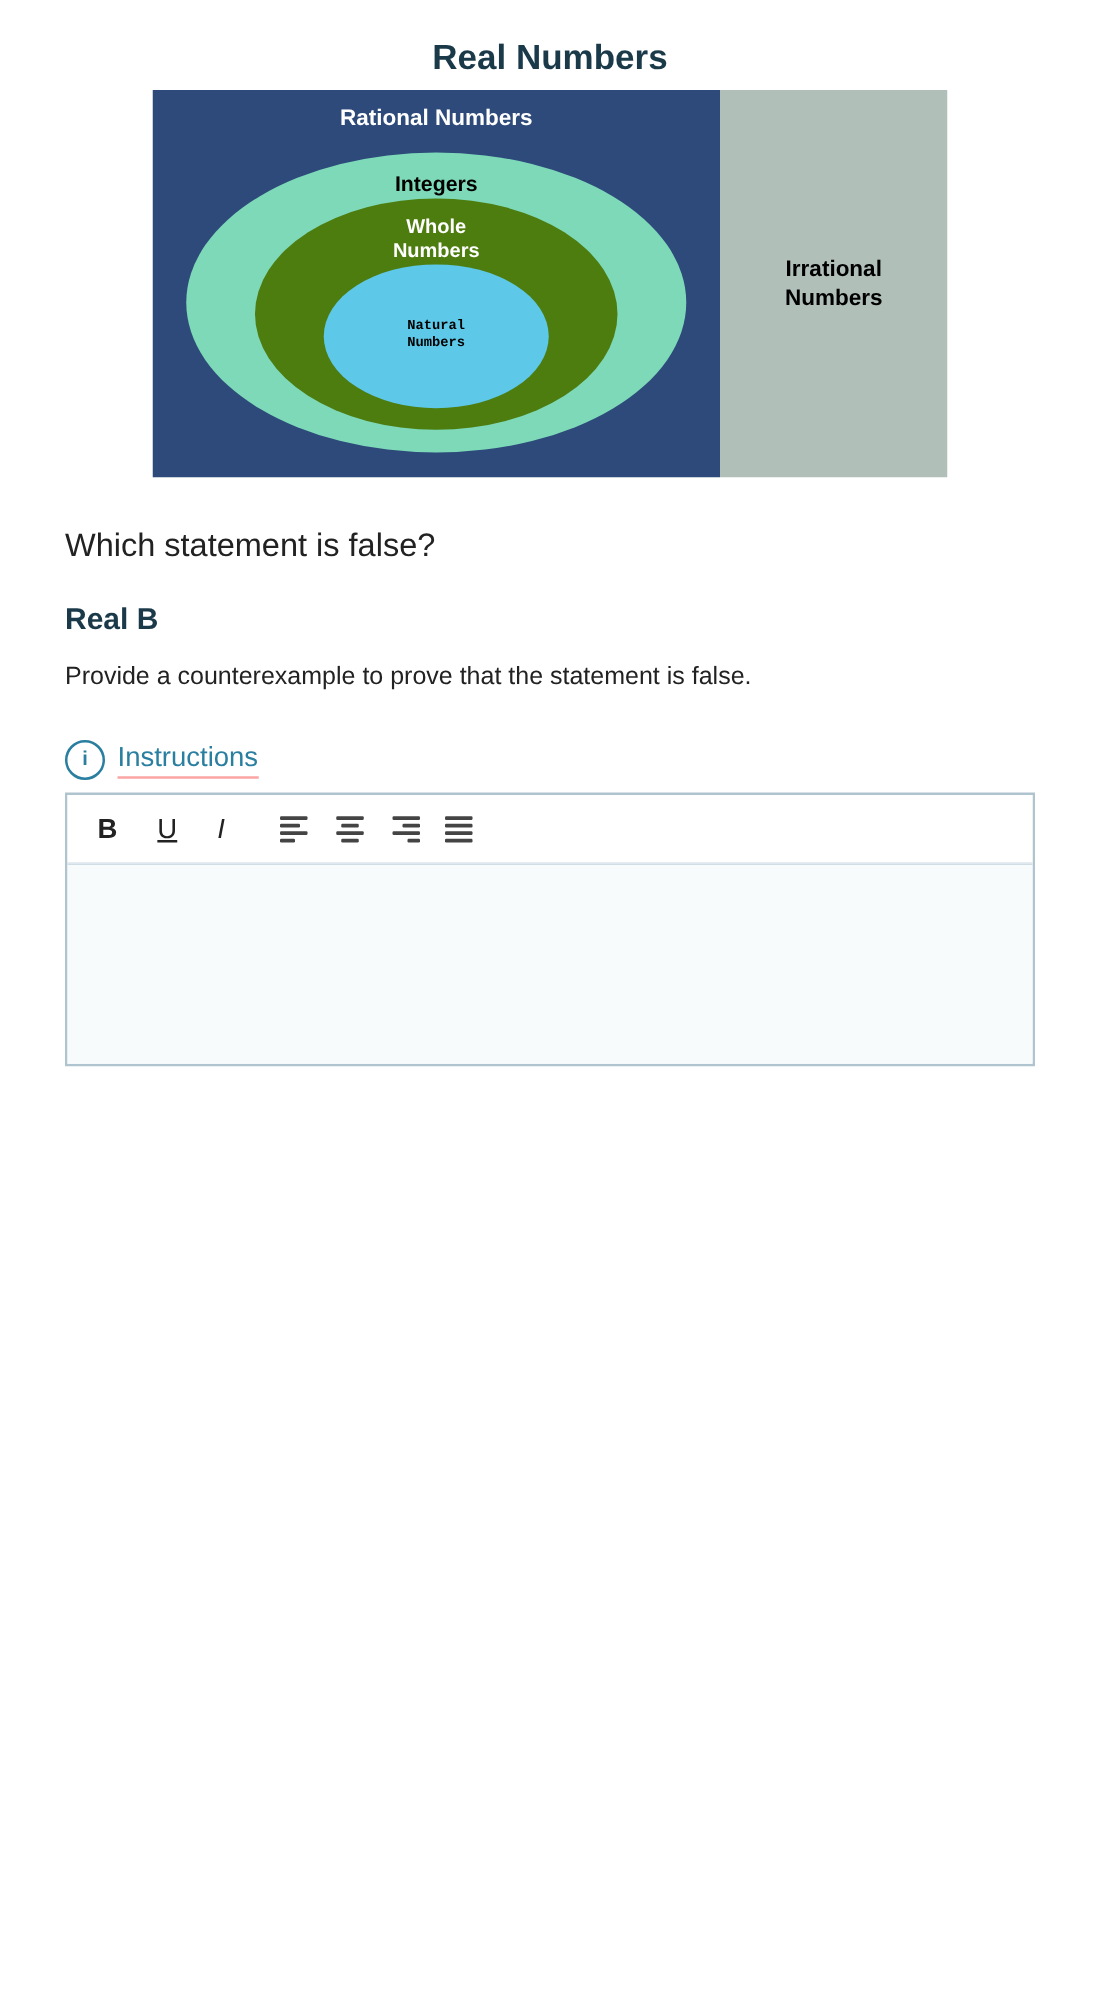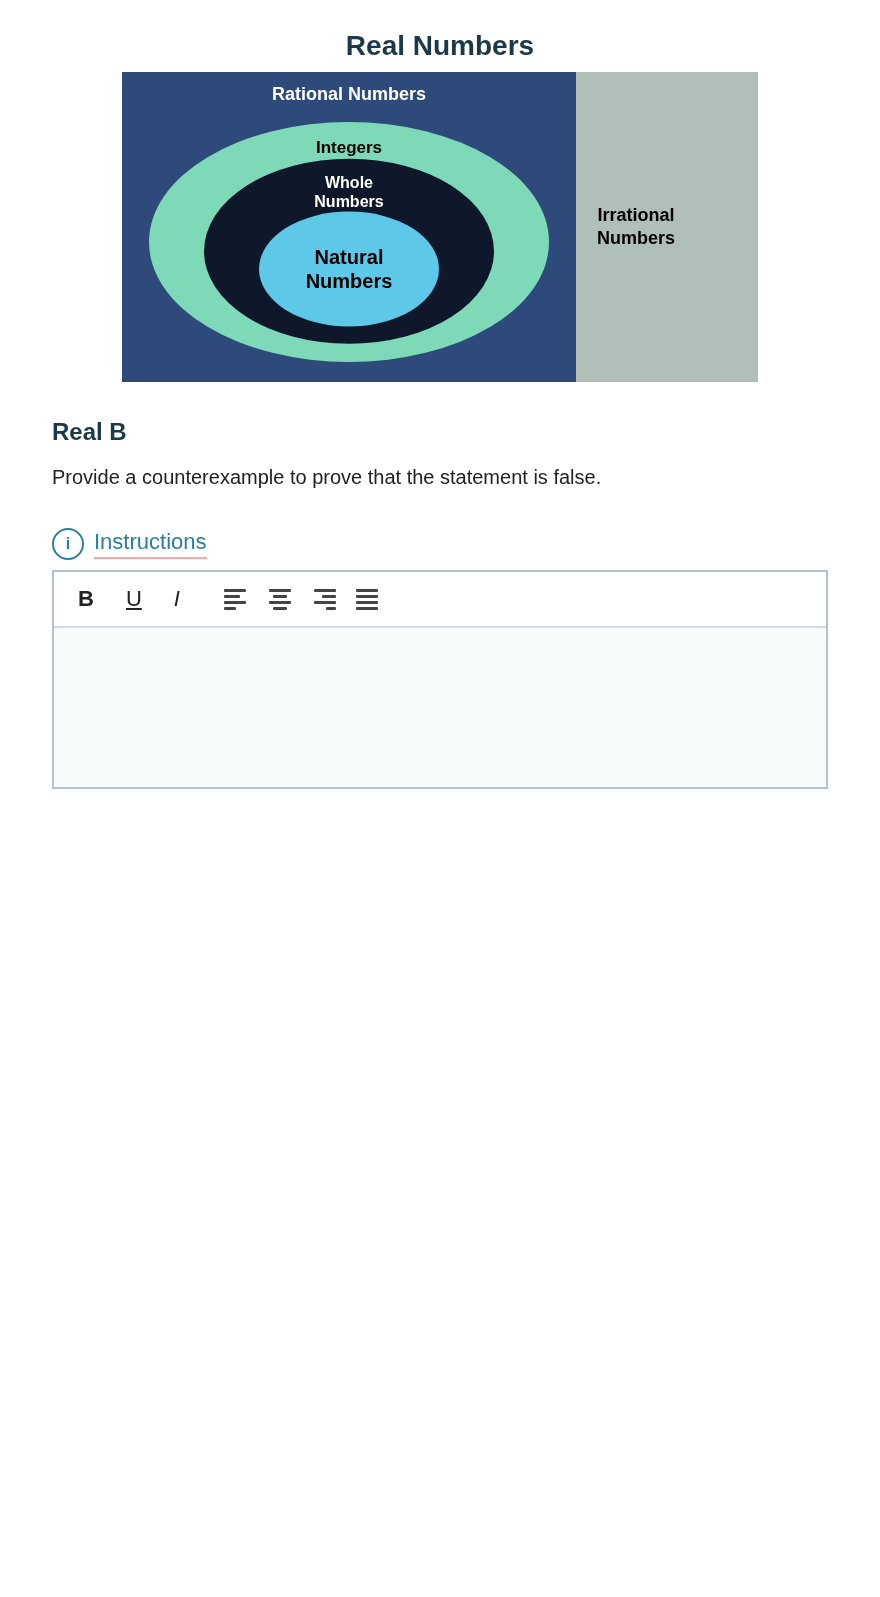--- a/index.html
+++ b/index.html
@@ -95,21 +95,21 @@
       font-family: Arial, sans-serif;
       z-index: 10;
       text-align: center;
     }
 
     
     .whole-ellipse {
       position: absolute;
       width: 290px;
       height: 185px;
-      background-color: #0f172a;
+      background-color: #4d7c0f;
       border-radius: 50%;
       display: flex;
       align-items: flex-start;
       justify-content: center;
       padding-top: 14px;
       top: 50%;
       left: 50%;
       transform: translate(-50%, -45%);
     }
 
@@ -133,36 +133,36 @@
       display: flex;
       align-items: center;
       justify-content: center;
       top: 50%;
       left: 50%;
       transform: translate(-50%, -35%);
     }
 
     .natural-label {
       font-weight: bold;
-      font-size: 20px;
+      font-size: 11px;
       color: #000;
-      font-family: Liberation Sans, sans-serif;
+      font-family: Liberation Mono, monospace;
       text-align: center;
       line-height: 1.2;
       z-index: 10;
     }
 
     
     .irrational-panel {
       background-color: #b0bfb8;
       width: 182px;
       height: 310px;
       display: flex;
       align-items: center;
-      padding-left: 21px;
+      justify-content: center;
     }
 
     .irrational-label {
       font-weight: bold;
       font-size: 18px;
       color: #000;
       font-family: Arial, sans-serif;
       text-align: center;
       line-height: 1.3;
     }
@@ -373,20 +373,21 @@
       </div>
 
       <div class="irrational-panel">
         <span class="irrational-label">Irrational<br>Numbers</span>
       </div>
 
     </div>
   </div>
 
   <div class="question-section">
+    <div class="question-text">Which statement is false?</div>
   </div>
 
   <div class="part-b-section">
     <div class="part-b-label">Real B</div>
     <div class="part-b-text">Provide a counterexample to prove that the statement is false.</div>
   </div>
 
   <div class="instructions-section">
     <div class="instructions-header">
       <div class="info-icon">i</div>

